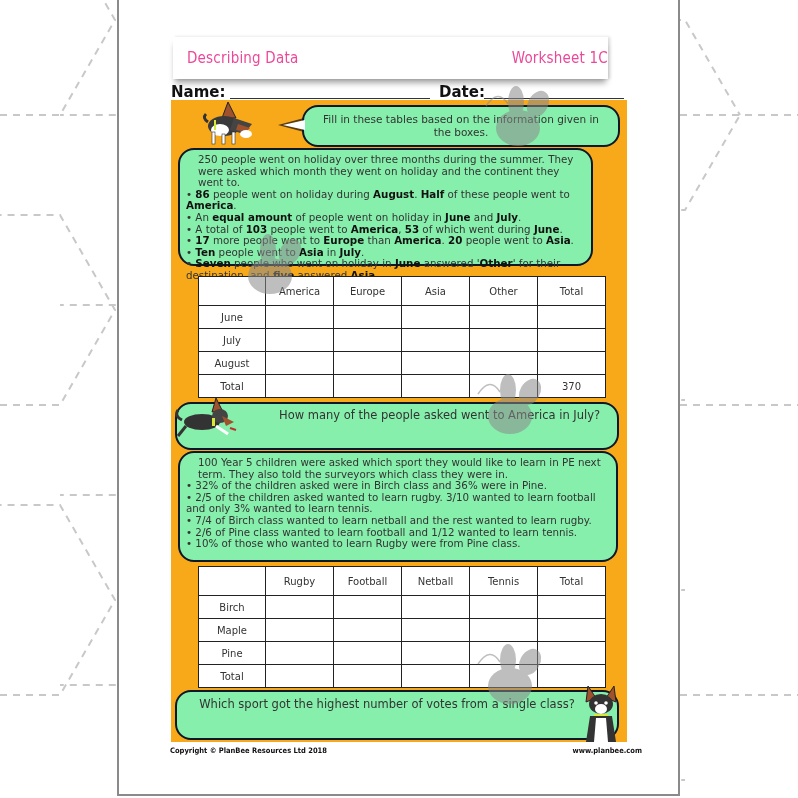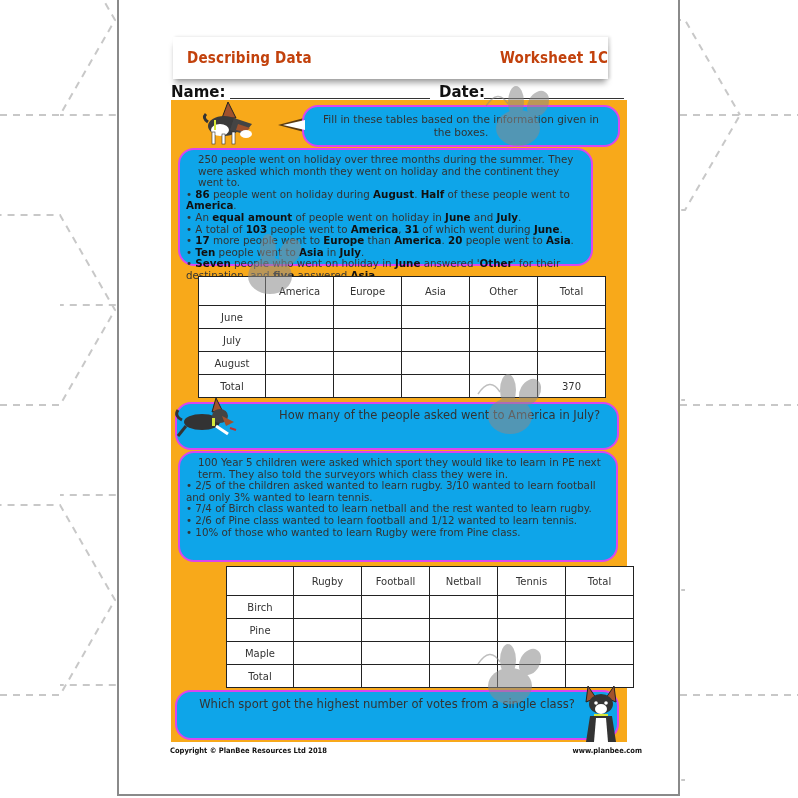--- a/index.html
+++ b/index.html
@@ -1,42 +1,42 @@
 <!DOCTYPE html>
 <html><head>
 <meta charset="utf-8">
 <style>
   html, body { margin:0; padding:0; }
   body { width:798px; height:798px; background:#ffffff; position:relative; overflow:hidden; font-family:"DejaVu Sans", sans-serif; }
   .page { position:absolute; left:117px; top:0; width:563px; height:796px; background:#fff; border-left:2px solid #8a8a8a; border-right:2px solid #8a8a8a; border-bottom:2px solid #8a8a8a; box-sizing:border-box; overflow:hidden; }
   .hexbg { position:absolute; left:0; top:0; width:798px; height:798px; pointer-events:none; }
   .header-card { position:absolute; left:173px; top:37px; width:435px; height:42px; background:#fff; box-shadow:0 6px 6px -2px rgba(0,0,0,0.35), 2px 0 3px rgba(0,0,0,0.15); }
-  .header-title, .header-sheet { position:absolute; top:49px; font-family:"DejaVu Sans Condensed","DejaVu Sans", sans-serif; font-weight:bold; font-size:15px; color:#c2410c; letter-spacing:0.2px; }
+  .header-title, .header-sheet { position:absolute; top:49px; font-family:"DejaVu Sans Condensed","DejaVu Sans", sans-serif; font-weight:normal; font-size:15px; color:#ec4899; letter-spacing:0.2px; }
   .header-title { left:187px; }
   .header-sheet { right:190px; }
   .name-label, .date-label { position:absolute; top:83px; font-family:"DejaVu Sans", sans-serif; font-weight:bold; font-size:15px; color:#111; }
   .name-label { left:171px; }
   .date-label { left:439px; }
   .name-line { position:absolute; left:230px; top:98px; width:200px; border-bottom:1px solid #333; }
   .date-line { position:absolute; left:484px; top:98px; width:140px; border-bottom:1px solid #333; }
   .orange { position:absolute; left:171px; top:100px; width:456px; height:642px; background:#f8a91a; }
-  .bubble { position:absolute; background:#0ea5e9; border:2px solid #d946ef; border-radius:16px; box-sizing:border-box; color:#333; font-family:"DejaVu Sans", sans-serif; }
+  .bubble { position:absolute; background:#86efac; border:2px solid #0f172a; border-radius:16px; box-sizing:border-box; color:#333; font-family:"DejaVu Sans", sans-serif; }
   .instr { left:302px; top:105px; width:318px; height:42px; font-size:10.5px; text-align:center; padding:6px 14px 0 14px; line-height:13px; }
   .instr-tail { position:absolute; left:278px; top:118px; width:0; height:0; border-top:7px solid transparent; border-bottom:7px solid transparent; border-right:26px solid #5a3a10; }
   .instr-tail-in { position:absolute; left:283px; top:120px; width:0; height:0; border-top:5px solid transparent; border-bottom:5px solid transparent; border-right:22px solid #fff; }
   .info1 { left:178px; top:148px; width:415px; height:118px; font-size:10.3px; line-height:11.6px; padding:4px 6px 0 6px; }
   .info1 p, .info2 p { margin:0; }
   .q1 { left:175px; top:402px; width:444px; height:48px; font-size:11.5px; padding:4px 0 0 102px; }
   .info2 { left:178px; top:451px; width:440px; height:111px; font-size:10.3px; line-height:11.6px; padding:4px 6px 16px 6px; }
   .q2 { left:175px; top:690px; width:444px; height:50px; font-size:11.5px; text-align:center; padding:5px 20px 0 0; }
   b { color:#111; }
   table.grid { position:absolute; border-collapse:collapse; background:#fff; font-family:"DejaVu Sans", sans-serif; font-size:10px; color:#333; table-layout:fixed; }
   table.grid td, table.grid th { border:1.5px solid #222; text-align:center; font-weight:normal; padding:0; }
   .t1 { left:198px; top:276px; width:401px; height:122px; }
-  .t2 { left:198px; top:566px; width:401px; height:122px;margin-left:28px; }
+  .t2 { left:198px; top:566px; width:401px; height:122px; }
   .footer-left, .footer-right { position:absolute; top:746px; font-family:"DejaVu Sans Condensed","DejaVu Sans", sans-serif; font-weight:bold; font-size:7.5px; color:#111; }
   .footer-left { left:170px; }
   .footer-right { right:156px; }
   .dog { position:absolute; }
   .watermark { position:absolute; opacity:0.55; }
 </style>
 </head>
 <body>
 
 <svg class="hexbg" viewBox="0 0 798 798">
@@ -97,21 +97,21 @@
 
 <div class="instr-tail"></div>
 <div class="bubble instr">Fill in these tables based on the information given in the boxes.</div>
 <div class="instr-tail-in"></div>
 
 <div class="bubble info1">
   <p style="padding-left:12px">250 people went on holiday over three months during the summer. They were asked which month they went on holiday and the continent they went to.</p>
   <div id="s1-bullets">
       <p>• <b>86</b><span> people went on holiday during </span><b>August</b><span>. </span><b>Half</b><span> of these people went to </span><b>America</b><span>.</span></p>
       <p>• <span>An </span><b>equal amount</b><span> of people went on holiday in </span><b>June</b><span> and </span><b>July</b><span>.</span></p>
-      <p>• <span> A total of </span><b>103</b><span> people went to </span><b>America</b><span>, </span><b>31</b><span> of which went during </span><b>June</b><span>.</span></p>
+      <p>• <span> A total of </span><b>103</b><span> people went to </span><b>America</b><span>, </span><b>53</b><span> of which went during </span><b>June</b><span>.</span></p>
       <p>• <span> </span><b>17</b><span> more people went to </span><b>Europe</b><span> than </span><b>America</b><span>. </span><b>20</b><span> people went to </span><b>Asia</b><span>.</span></p>
       <p>• <b>Ten</b><span> people went to </span><b>Asia</b><span> in </span><b>July</b><span>.</span></p>
       <p>• <span> </span><b>Seven</b><span> people who went on holiday in </span><b>June</b><span> answered '</span><b>Other</b><span>' for their destination, and </span><b>five</b><span> answered </span><b>Asia</b><span>.</span></p>
     </div>
 </div>
 
 <table class="grid t1">
   <thead>
     <tr id="t1-head">
         <th style="width: 66px; height: 28px;"></th>
@@ -168,20 +168,21 @@
   <rect x="40" y="22" width="3" height="8" fill="#d6e83a"></rect>
   <path d="M10 24 Q2 20 6 14" stroke="#333" stroke-width="3" fill="none"></path>
   <path d="M14 30 L6 40" stroke="#333" stroke-width="3"></path>
   <path d="M44 30 L56 38" stroke="#fff" stroke-width="3"></path>
   <path d="M58 32 L64 34" stroke="#c03030" stroke-width="2"></path>
 </svg>
 
 <div class="bubble info2">
   <p style="padding-left:12px">100 Year 5 children were asked which sport they would like to learn in PE next term. They also told the surveyors which class they were in.</p>
   <div id="s2-bullets">
+      <p>• 32% of the children asked were in Birch class and 36% were in Pine.</p>
       <p>• 2/5 of the children asked wanted to learn rugby. 3/10 wanted to learn football and only 3% wanted to learn tennis.</p>
       <p>• 7/4 of Birch class wanted to learn netball and the rest wanted to learn rugby.</p>
       <p>• 2/6 of Pine class wanted to learn football and 1/12 wanted to learn tennis.</p>
       <p>• 10% of those who wanted to learn Rugby were from Pine class.</p>
     </div>
 </div>
 
 <table class="grid t2">
   <thead>
     <tr id="t2-head">
@@ -196,29 +197,29 @@
   <tbody id="t2-body">
       <tr>
         <td style="height: 21px;">Birch</td>
         <td style="height: 21px;"></td>
         <td style="height: 21px;"></td>
         <td style="height: 21px;"></td>
         <td style="height: 21px;"></td>
         <td style="height: 21px;"></td>
       </tr>
       <tr>
+        <td style="height: 21px;">Maple</td>
+        <td style="height: 21px;"></td>
+        <td style="height: 21px;"></td>
+        <td style="height: 21px;"></td>
+        <td style="height: 21px;"></td>
+        <td style="height: 21px;"></td>
+      </tr>
+      <tr>
         <td style="height: 21px;">Pine</td>
-        <td style="height: 21px;"></td>
-        <td style="height: 21px;"></td>
-        <td style="height: 21px;"></td>
-        <td style="height: 21px;"></td>
-        <td style="height: 21px;"></td>
-      </tr>
-      <tr>
-        <td style="height: 21px;">Maple</td>
         <td style="height: 21px;"></td>
         <td style="height: 21px;"></td>
         <td style="height: 21px;"></td>
         <td style="height: 21px;"></td>
         <td style="height: 21px;"></td>
       </tr>
       <tr>
         <td style="height: 21px;">Total</td>
         <td style="height: 21px;"></td>
         <td style="height: 21px;"></td>

